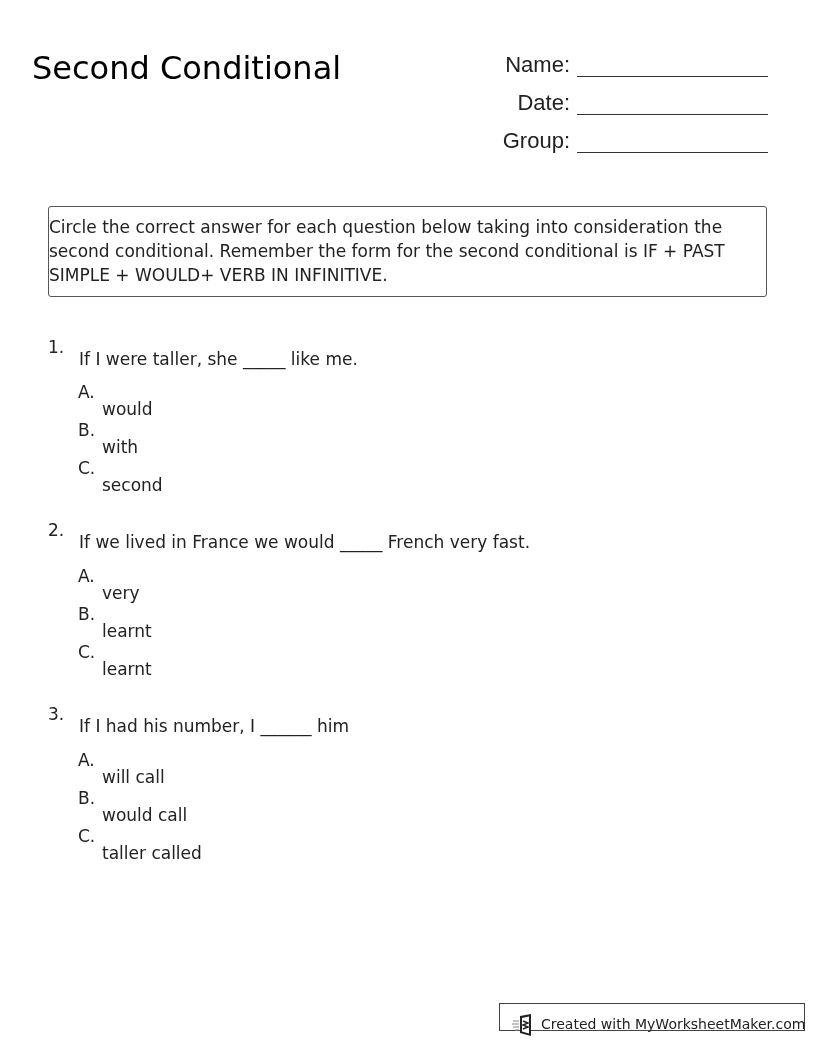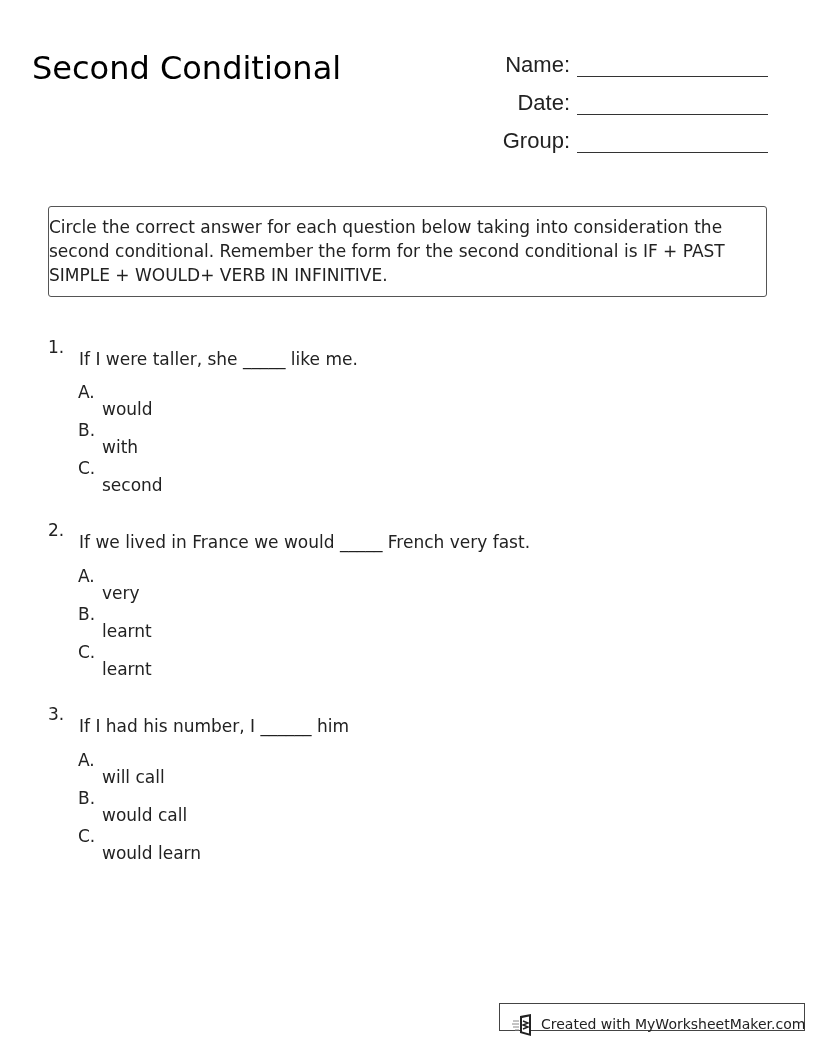--- a/index.html
+++ b/index.html
@@ -82,21 +82,21 @@
   <div class="option" style="top:46px;">
     <span class="opt-letter">A.</span>
     <span class="opt-text">will call</span>
   </div>
   <div class="option" style="top:84px;">
     <span class="opt-letter">B.</span>
     <span class="opt-text">would call</span>
   </div>
   <div class="option" style="top:122px;">
     <span class="opt-letter">C.</span>
-    <span class="opt-text">would learn</span>
+    <span class="opt-text">taller called</span>
   </div>
 </div>
 
 <div class="footer">
   <span class="footer-icon">
     <svg width="24" height="22" viewBox="0 0 24 22">
       <line x1="1" y1="7" x2="7" y2="7" stroke="#888" stroke-width="1"></line>
       <line x1="0" y1="10" x2="7" y2="10" stroke="#888" stroke-width="1"></line>
       <line x1="1" y1="13" x2="7" y2="13" stroke="#888" stroke-width="1"></line>
       <line x1="3" y1="16" x2="7" y2="16" stroke="#888" stroke-width="1"></line>

